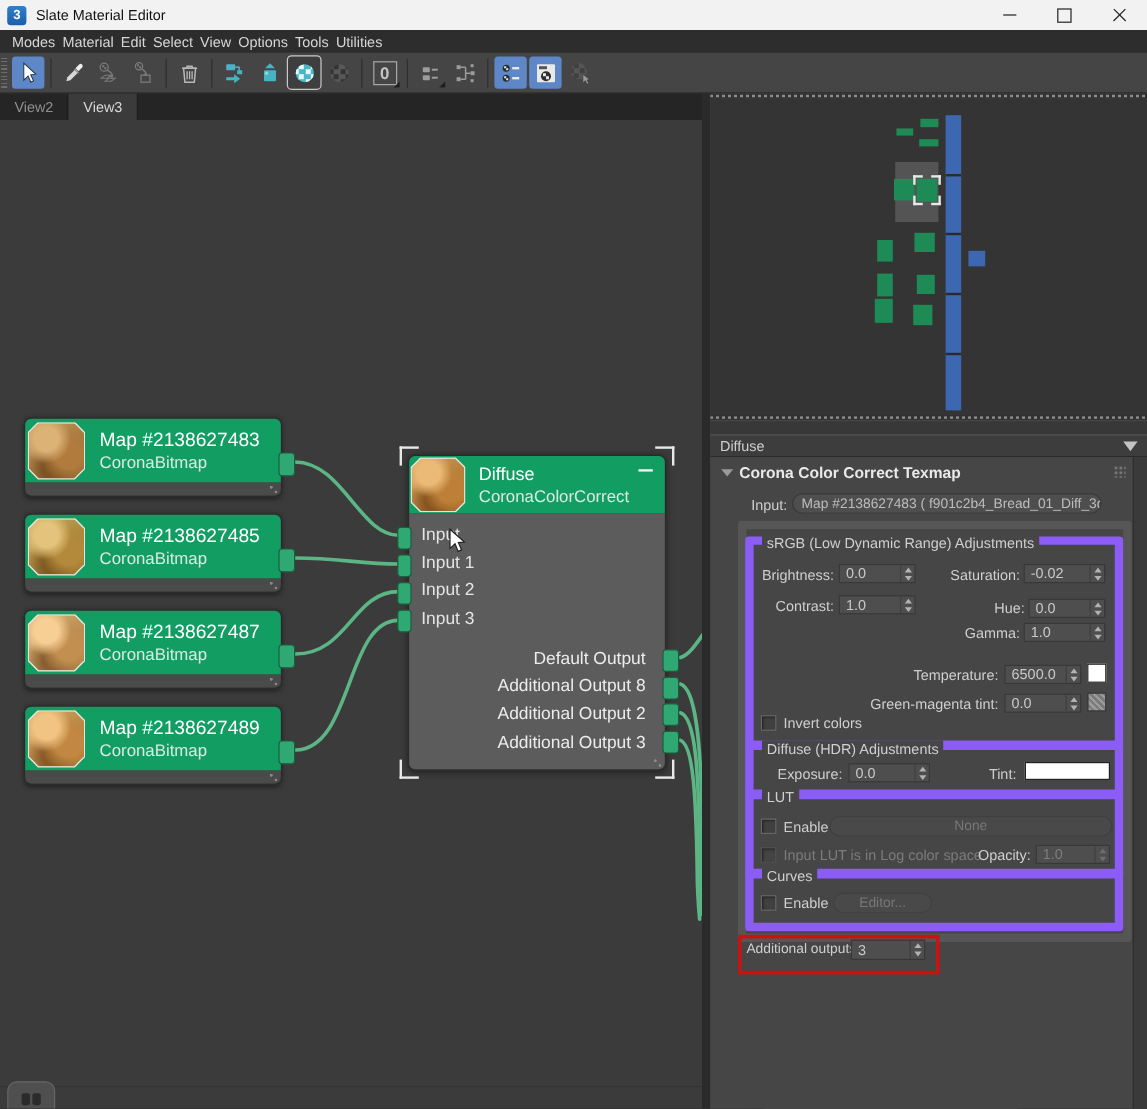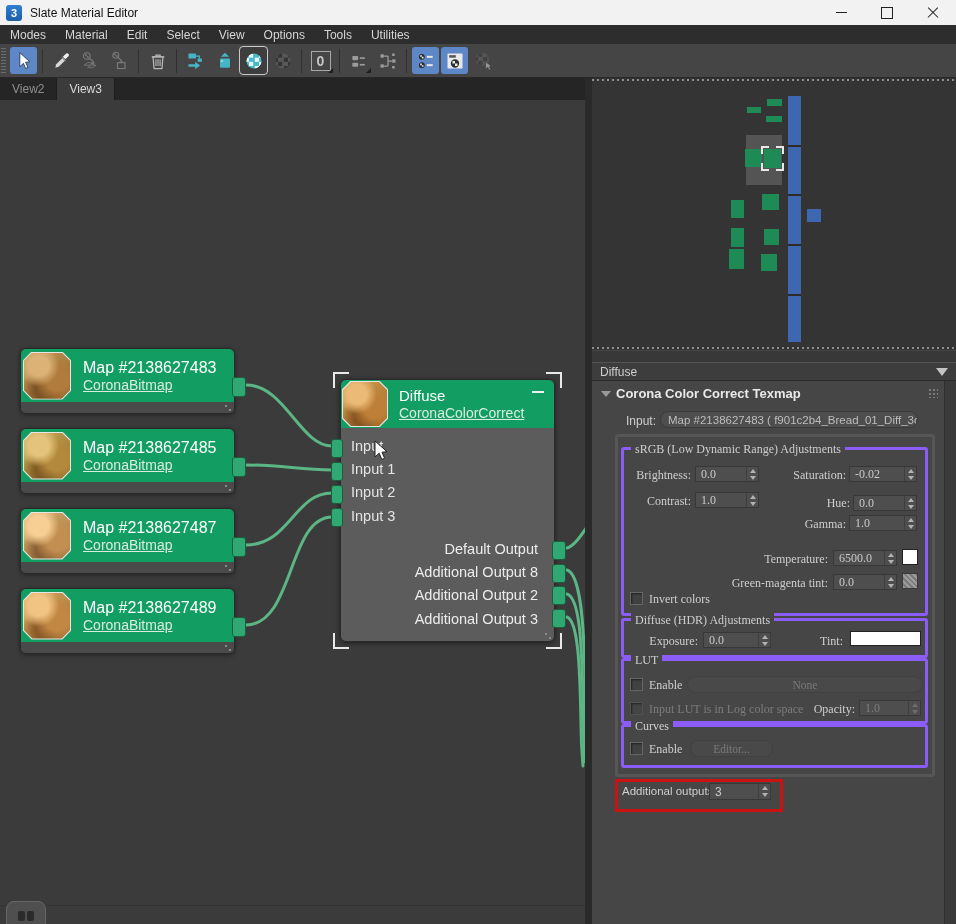--- a/index.html
+++ b/index.html
@@ -14,21 +14,21 @@
   .winbtns{margin-left:auto;display:flex;height:100%;}
   .winbtn{width:46px;height:100%;display:flex;align-items:center;justify-content:center;cursor:default;}
   .glyph-min{width:11px;height:1px;background:#222;}
   .glyph-max{width:10px;height:10px;border:1px solid #222;}
   .glyph-close{position:relative;width:12px;height:12px;}
   .glyph-close::before,.glyph-close::after{content:"";position:absolute;left:-1px;top:5px;width:14px;height:1.4px;background:#222;}
   .glyph-close::before{transform:rotate(45deg);} .glyph-close::after{transform:rotate(-45deg);}
 
   
   .menubar{position:absolute;left:0;top:25px;width:956px;height:19px;background:#2d2d2d;display:flex;align-items:center;
-    padding-left:10px;box-sizing:border-box;gap:19px;}
+    padding-left:10px;box-sizing:border-box;gap:6px;}
   .menuitem{font-size:12px;color:#d6d6d6;}
 
   
   .toolbar{position:absolute;left:0;top:44px;width:956px;height:34px;background:#454545;border-bottom:1px solid #282828;
     display:flex;align-items:center;box-sizing:border-box;}
   .thandle{width:5px;height:26px;margin:0 3px 0 1px;background:repeating-linear-gradient(180deg,#6d6d6d 0 1px,transparent 1px 3px);}
   .tbtn{width:27px;height:27px;border-radius:3px;display:flex;align-items:center;justify-content:center;position:relative;flex:0 0 auto;margin:0 1px;}
   .tbtn.active{background:#5d87c6;}
   .tbtn.pressed{background:#3e3e3e;outline:1px solid #c9c9c9;}
   .tbtn.disabled{opacity:.45;}
@@ -50,21 +50,21 @@
   .thumbwrap{width:48px;height:48px;margin:2px;clip-path:polygon(18% 0,82% 0,100% 18%,100% 82%,82% 100%,18% 100%,0 82%,0 18%);
     background:#e6e6e6;display:flex;align-items:center;justify-content:center;flex:0 0 auto;}
   .thumb{width:46px;height:46px;clip-path:polygon(18% 0,82% 0,100% 18%,100% 82%,82% 100%,18% 100%,0 82%,0 18%);
     background:
       radial-gradient(circle at 32% 28%,#dcb277 0 22%,transparent 45%),
       radial-gradient(circle at 72% 58%,#b07b3c 0 26%,transparent 55%),
       radial-gradient(circle at 45% 82%,#7d5224 0 20%,transparent 50%),
       linear-gradient(135deg,#caa05f,#8f6128);}
   .ntext{padding-left:10px;min-width:0;}
   .ntitle{font-size:16px;color:#fff;line-height:19px;white-space:nowrap;}
-  .nsub{font-size:14px;color:#d9ecdf;line-height:17px;text-decoration:underline;}
+  .nsub{font-size:14px;color:#d9ecdf;line-height:17px;}
   .map-body{height:11px;background:#4a4a4a;border-radius:0 0 5px 5px;position:relative;}
   .grip{position:absolute;right:3px;bottom:2px;width:7px;height:7px;
     background:radial-gradient(circle at 2px 2px,#8a8a8a 1px,transparent 1.4px),radial-gradient(circle at 6px 6px,#8a8a8a 1px,transparent 1.4px);}
   .socket{position:absolute;background:#2fa873;border:1px solid #1b5e3c;border-radius:3px;}
   .socket.out{width:12px;height:18px;right:-12px;top:28px;}
 
   .cc-node{position:absolute;left:340px;top:279px;width:213px;border-radius:6px;border:1px solid #2a2a2a;box-shadow:0 1px 5px rgba(0,0,0,.5);}
   .cc-header{height:48px;background:#129d62;border-radius:5px 5px 0 0;display:flex;align-items:center;position:relative;}
   .cc-header .thumbwrap{width:46px;height:46px;margin:1px;}
   .cc-header .thumb{width:44px;height:44px;}
@@ -122,21 +122,21 @@
     font-size:11.5px;color:#bdbdbd;display:flex;align-items:center;overflow:hidden;white-space:nowrap;padding:0 7px;}
   .pill.center{justify-content:center;}
   .pill.disbtn{color:#787878;background:#494949;border-color:#404040;}
   .spin{position:absolute;height:16px;background:#4e4e4e;border:1px solid #383838;box-sizing:border-box;display:flex;align-items:center;}
   .spin .v{font-size:12px;color:#c9c9c9;padding-left:5px;flex:1;}
   .spin.dis .v{color:#7d7d7d;}
   .arrows{width:11px;height:100%;display:flex;flex-direction:column;align-items:center;justify-content:center;gap:3px;border-left:1px solid #3f3f3f;}
   .aru{width:0;height:0;border-left:3.5px solid transparent;border-right:3.5px solid transparent;border-bottom:4px solid #b2b2b2;}
   .ard{width:0;height:0;border-left:3.5px solid transparent;border-right:3.5px solid transparent;border-top:4px solid #b2b2b2;}
   .spin.dis .aru{border-bottom-color:#6d6d6d;} .spin.dis .ard{border-top-color:#6d6d6d;}
-  .group{position:absolute;border:3px solid #8b5cf6;border-radius:3px;font-family:Liberation Serif, serif;}
+  .group{position:absolute;border:7px solid #8b5cf6;border-radius:3px;}
   .glabel{position:absolute;top:-8px;left:7px;background:#464646;padding:0 4px;font-size:12px;color:#cfcfcf;white-space:nowrap;}
   .cbox{position:absolute;width:13px;height:13px;background:#414141;border:1px solid #666;box-sizing:border-box;box-shadow:inset 1px 1px 2px rgba(0,0,0,.5);}
   .cbox.dis{border-color:#525252;background:#454545;}
   .swatch{position:absolute;box-sizing:border-box;}
   .swatch.white{background:#fff;border:1px solid #222;}
   .swatch.hatch{background:repeating-linear-gradient(45deg,#9b9b9b 0 2px,#7b7b7b 2px 4px);border:1px solid #3a3a3a;}
   .annot{position:absolute;border:3px solid #cc1111;}
 
   .cursor{position:absolute;pointer-events:none;}
 </style>

